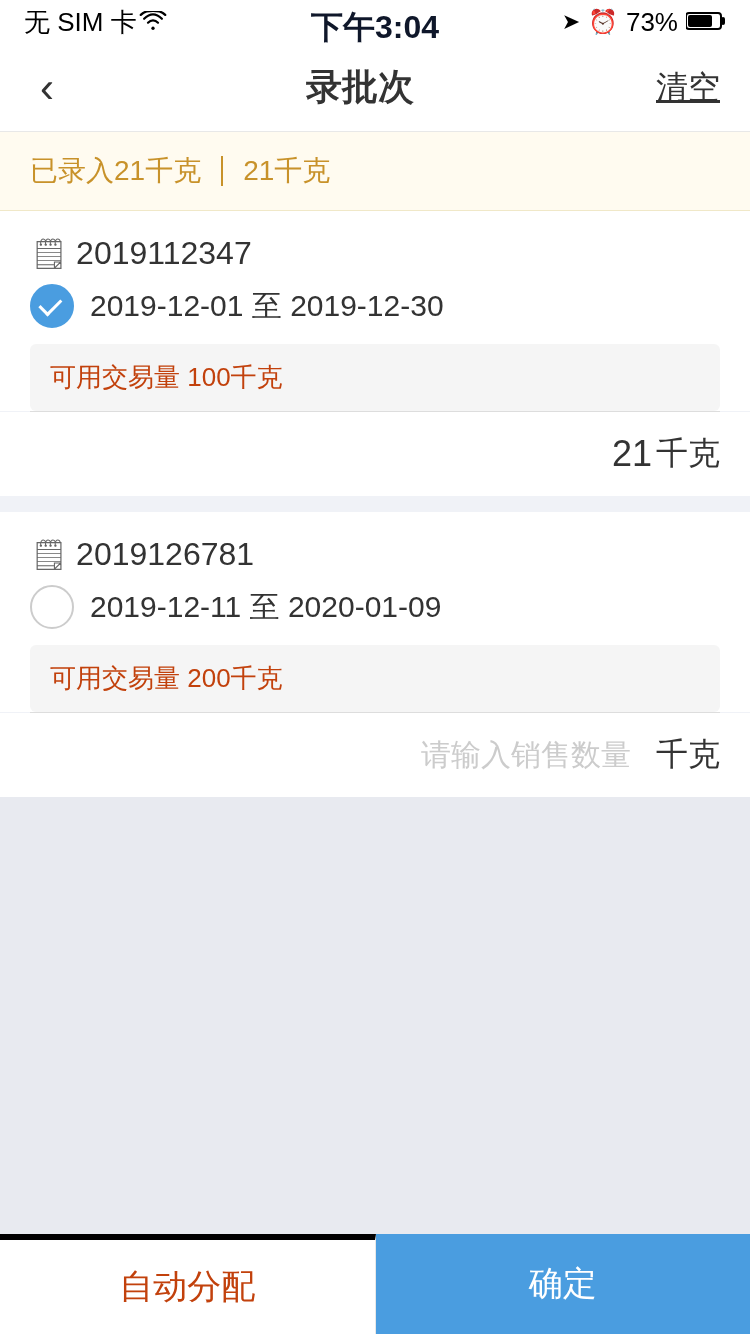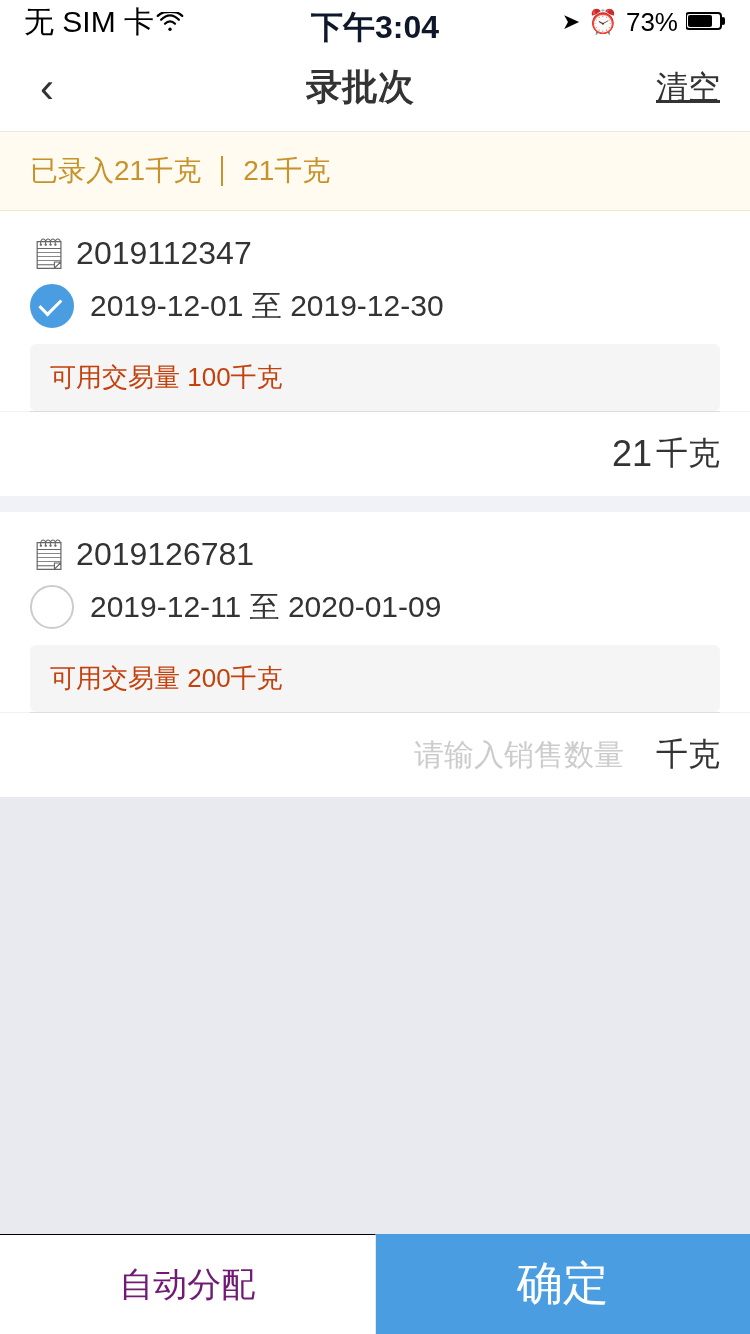--- a/index.html
+++ b/index.html
@@ -21,21 +21,21 @@
       display: flex;
       align-items: center;
       justify-content: space-between;
       padding: 0 24px;
       font-size: 28px;
     }
     .status-left {
       display: flex;
       align-items: center;
       gap: 2px;
-      font-size: 30px;
+      font-size: 26px;
       color: #000;
     }
     .status-center {
       font-size: 32px;
       font-weight: 600;
       color: #0f172a;
       position: absolute;
       left: 50%;
       transform: translateX(-50%);
       top: 6px;
@@ -189,21 +189,21 @@
       background: #f0f2f7;
     }
 
     
     .input-row {
       display: flex;
       justify-content: flex-end;
       align-items: center;
       padding: 20px 30px;
       background: #fff;
-      gap: 32px;
+      gap: 25px;
     }
     .qty-input {
       text-align: right;
       border: none;
       outline: none;
       font-size: 30px;
       color: #999;
       background: transparent;
       min-width: 200px;
     }
@@ -233,30 +233,30 @@
       display: flex;
       position: fixed;
       bottom: 0;
       left: 0;
     }
     .btn-auto {
       flex: 1;
       background: #fff;
       border: none;
       font-size: 34px;
-      color: #701a75;
-      cursor: pointer;
-      border-top: 1px solid #000000;
+      color: #c2410c;
+      cursor: pointer;
+      border-top: 6px solid #000000;
       border-right: 1px solid #e8e8e8;
     }
     .btn-confirm {
       flex: 1;
       background: #4a9de0;
       border: none;
-      font-size: 46px;
+      font-size: 34px;
       color: #fff;
       cursor: pointer;
       text-align: center;
     }
 
     .page-content {
       display: flex;
       flex-direction: column;
       min-height: calc(1334px - 44px);
     }

